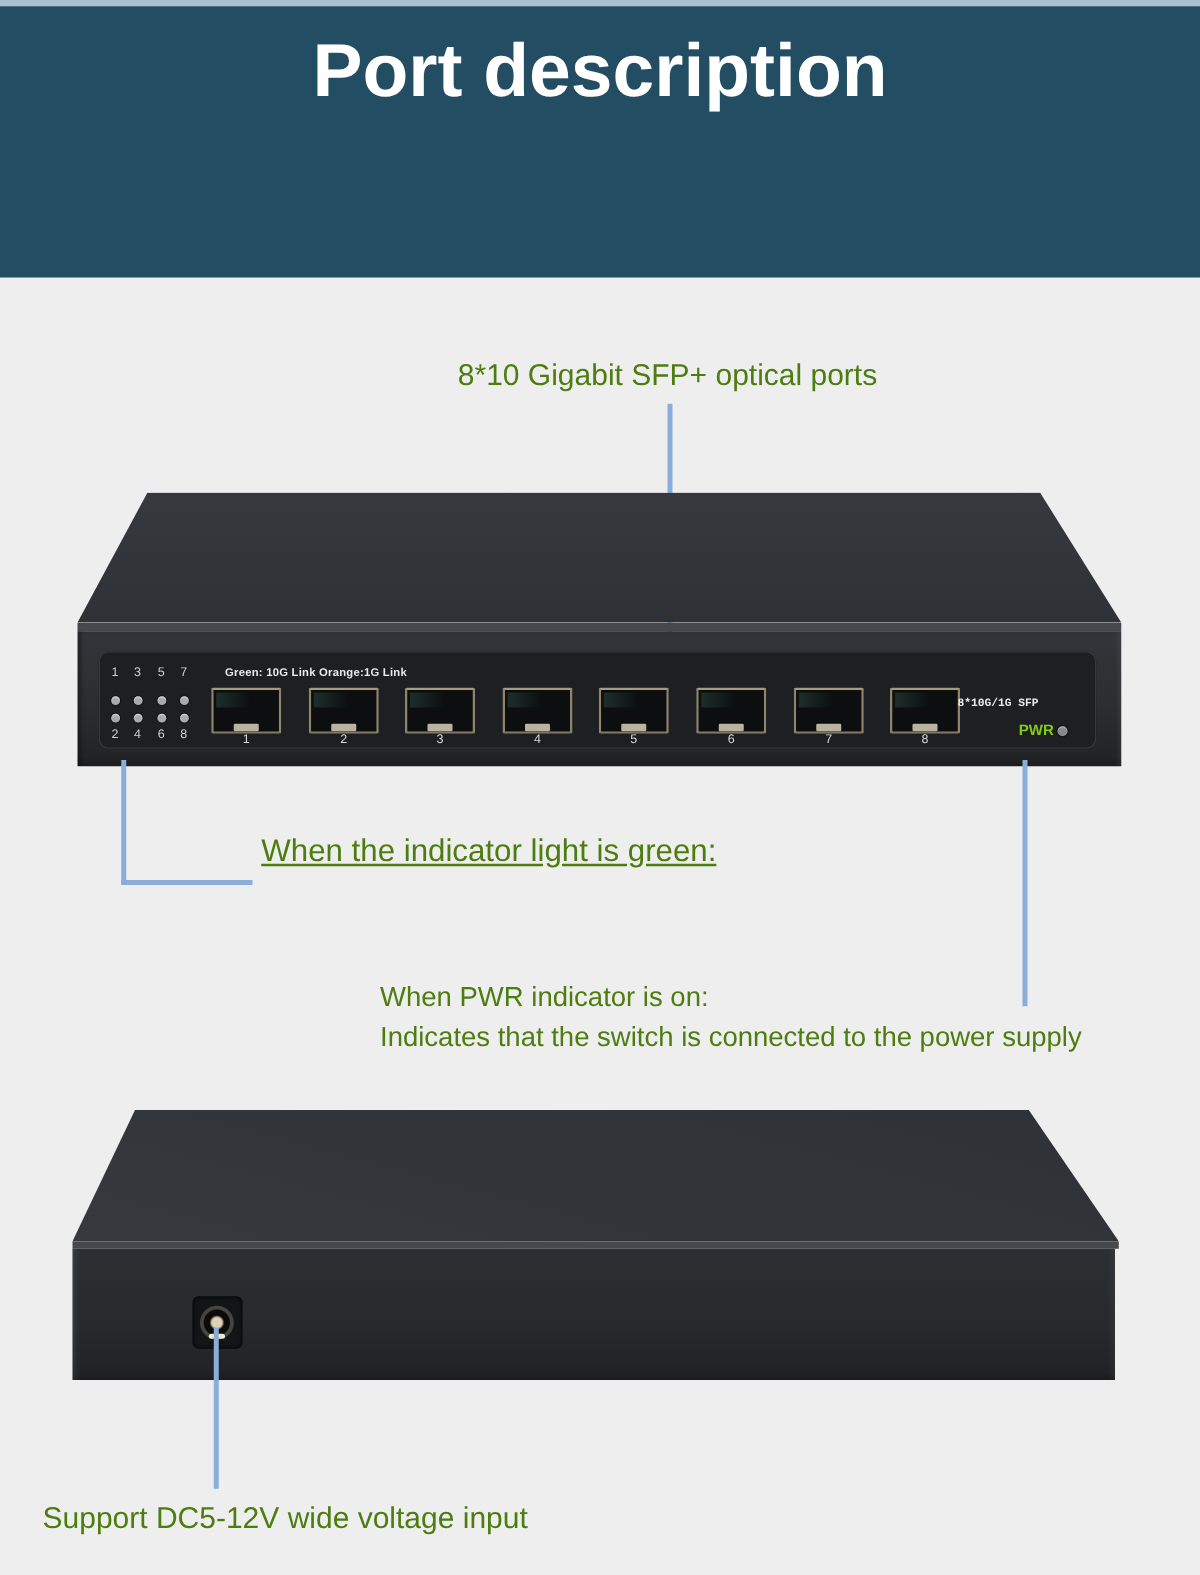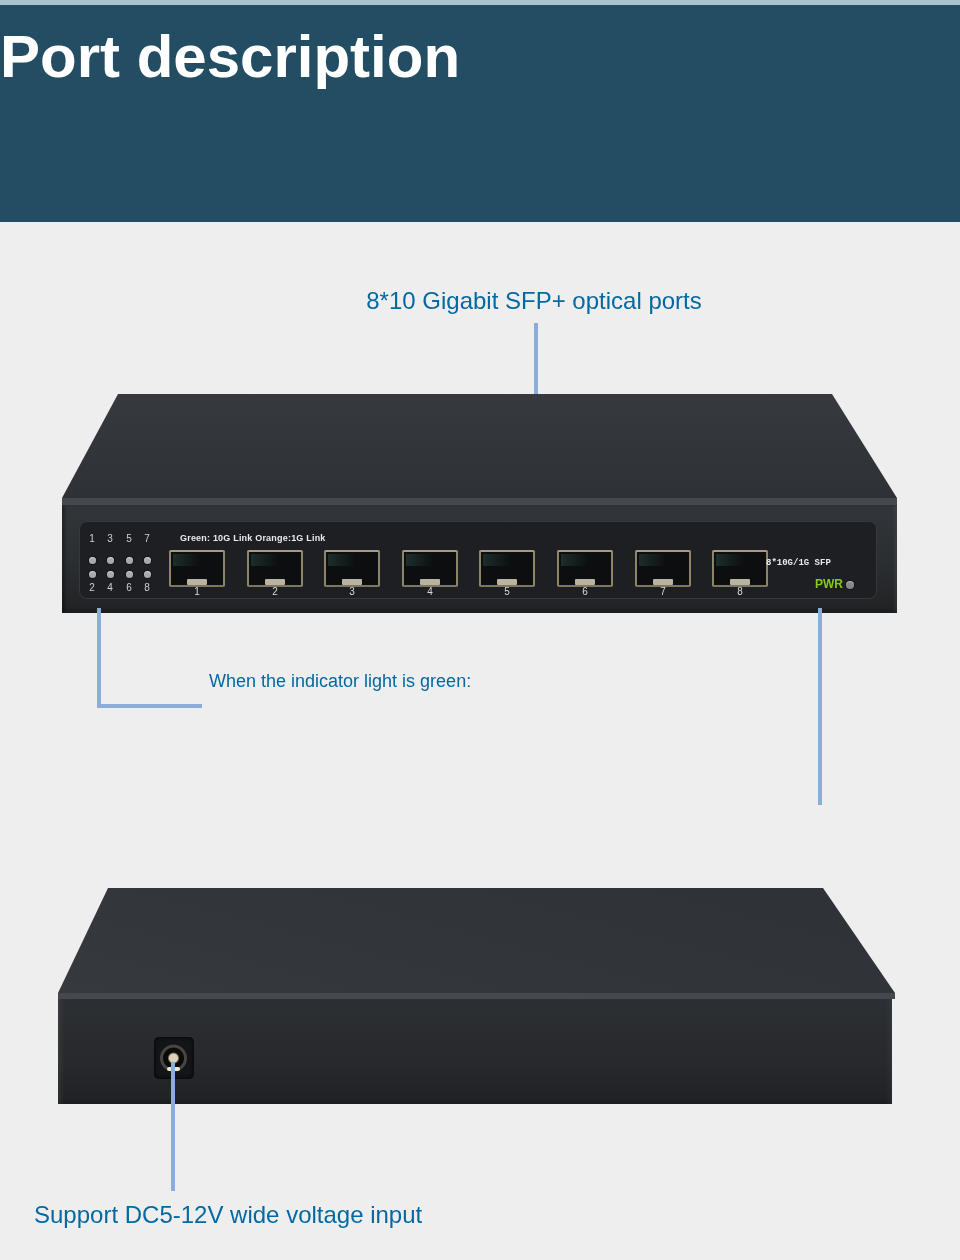--- a/index.html
+++ b/index.html
@@ -1,29 +1,29 @@
 <!DOCTYPE html>
 <html><head>
 <meta charset="utf-8">
 <style>
   html,body{margin:0;padding:0;background:#eeeeef;}
   .page{position:relative;width:960px;height:1260px;background:#eeeeef;overflow:hidden;
         font-family:"Liberation Sans",sans-serif;}
 
   
   .topstrip{position:absolute;left:0;top:0;width:960px;height:5px;background:#a9c2cf;}
-  .header{position:absolute;left:0;top:5px;width:960px;height:217px;background:#224d63;}
+  .header{position:absolute;left:0;top:5px;width:960px;height:217px;background:#224d63;text-align:center;}
   .header h1{margin:0;padding-top:21px;font-size:60px;line-height:62px;font-weight:bold;color:#ffffff;}
   .header .sub{margin:0;font-size:30px;line-height:45px;color:#c8cbcd;}
   .header .sub.first{margin-top:9px;}
 
   
-  .ann{position:absolute;color:#0369a1;}
+  .ann{position:absolute;color:#4d7c0f;}
   .ann-sfp{left:334px;top:286px;width:400px;text-align:center;font-size:24px;line-height:30px;}
-  .ann-green{left:209px;top:666px;font-size:18px;line-height:31px;}
+  .ann-green{left:209px;top:666px;font-size:25px;line-height:31px;text-decoration:underline;}
   .ann-pwr{left:304px;top:782px;font-size:22px;line-height:32px;}
   .ann-dc{left:34px;top:1200px;font-size:24px;line-height:30px;}
 
   
   .pline{position:absolute;background:#8badda;}
 
   
   .topface{position:absolute;background:linear-gradient(180deg,#36393d 0%,#313438 60%,#2e3135 100%);}
   .lip{position:absolute;background:#45484c;}
   .face{position:absolute;}
@@ -133,20 +133,24 @@
     </div>
   </div>
 
   <div class="pline" style="left:97px;top:608px;width:4px;height:100px;"></div>
   <div class="pline" style="left:97px;top:704px;width:105px;height:4px;"></div>
   <div class="ann ann-green">
     <div>When the indicator light is green:</div>
   </div>
 
   <div class="pline" style="left:818px;top:608px;width:4px;height:197px;"></div>
+  <div class="ann ann-pwr">
+    <div>When PWR indicator is on:</div>
+    <div>Indicates that the switch is connected to the power supply</div>
+  </div>
 
   <div class="topface rear-topface"></div>
   <div class="lip rear-lip"></div>
   <div class="face rear-face">
     <div class="jack-recess">
       <div class="jack-circle"></div>
     </div>
   </div>
 
   <div class="pline" style="left:171px;top:1062px;width:4px;height:129px;"></div>

